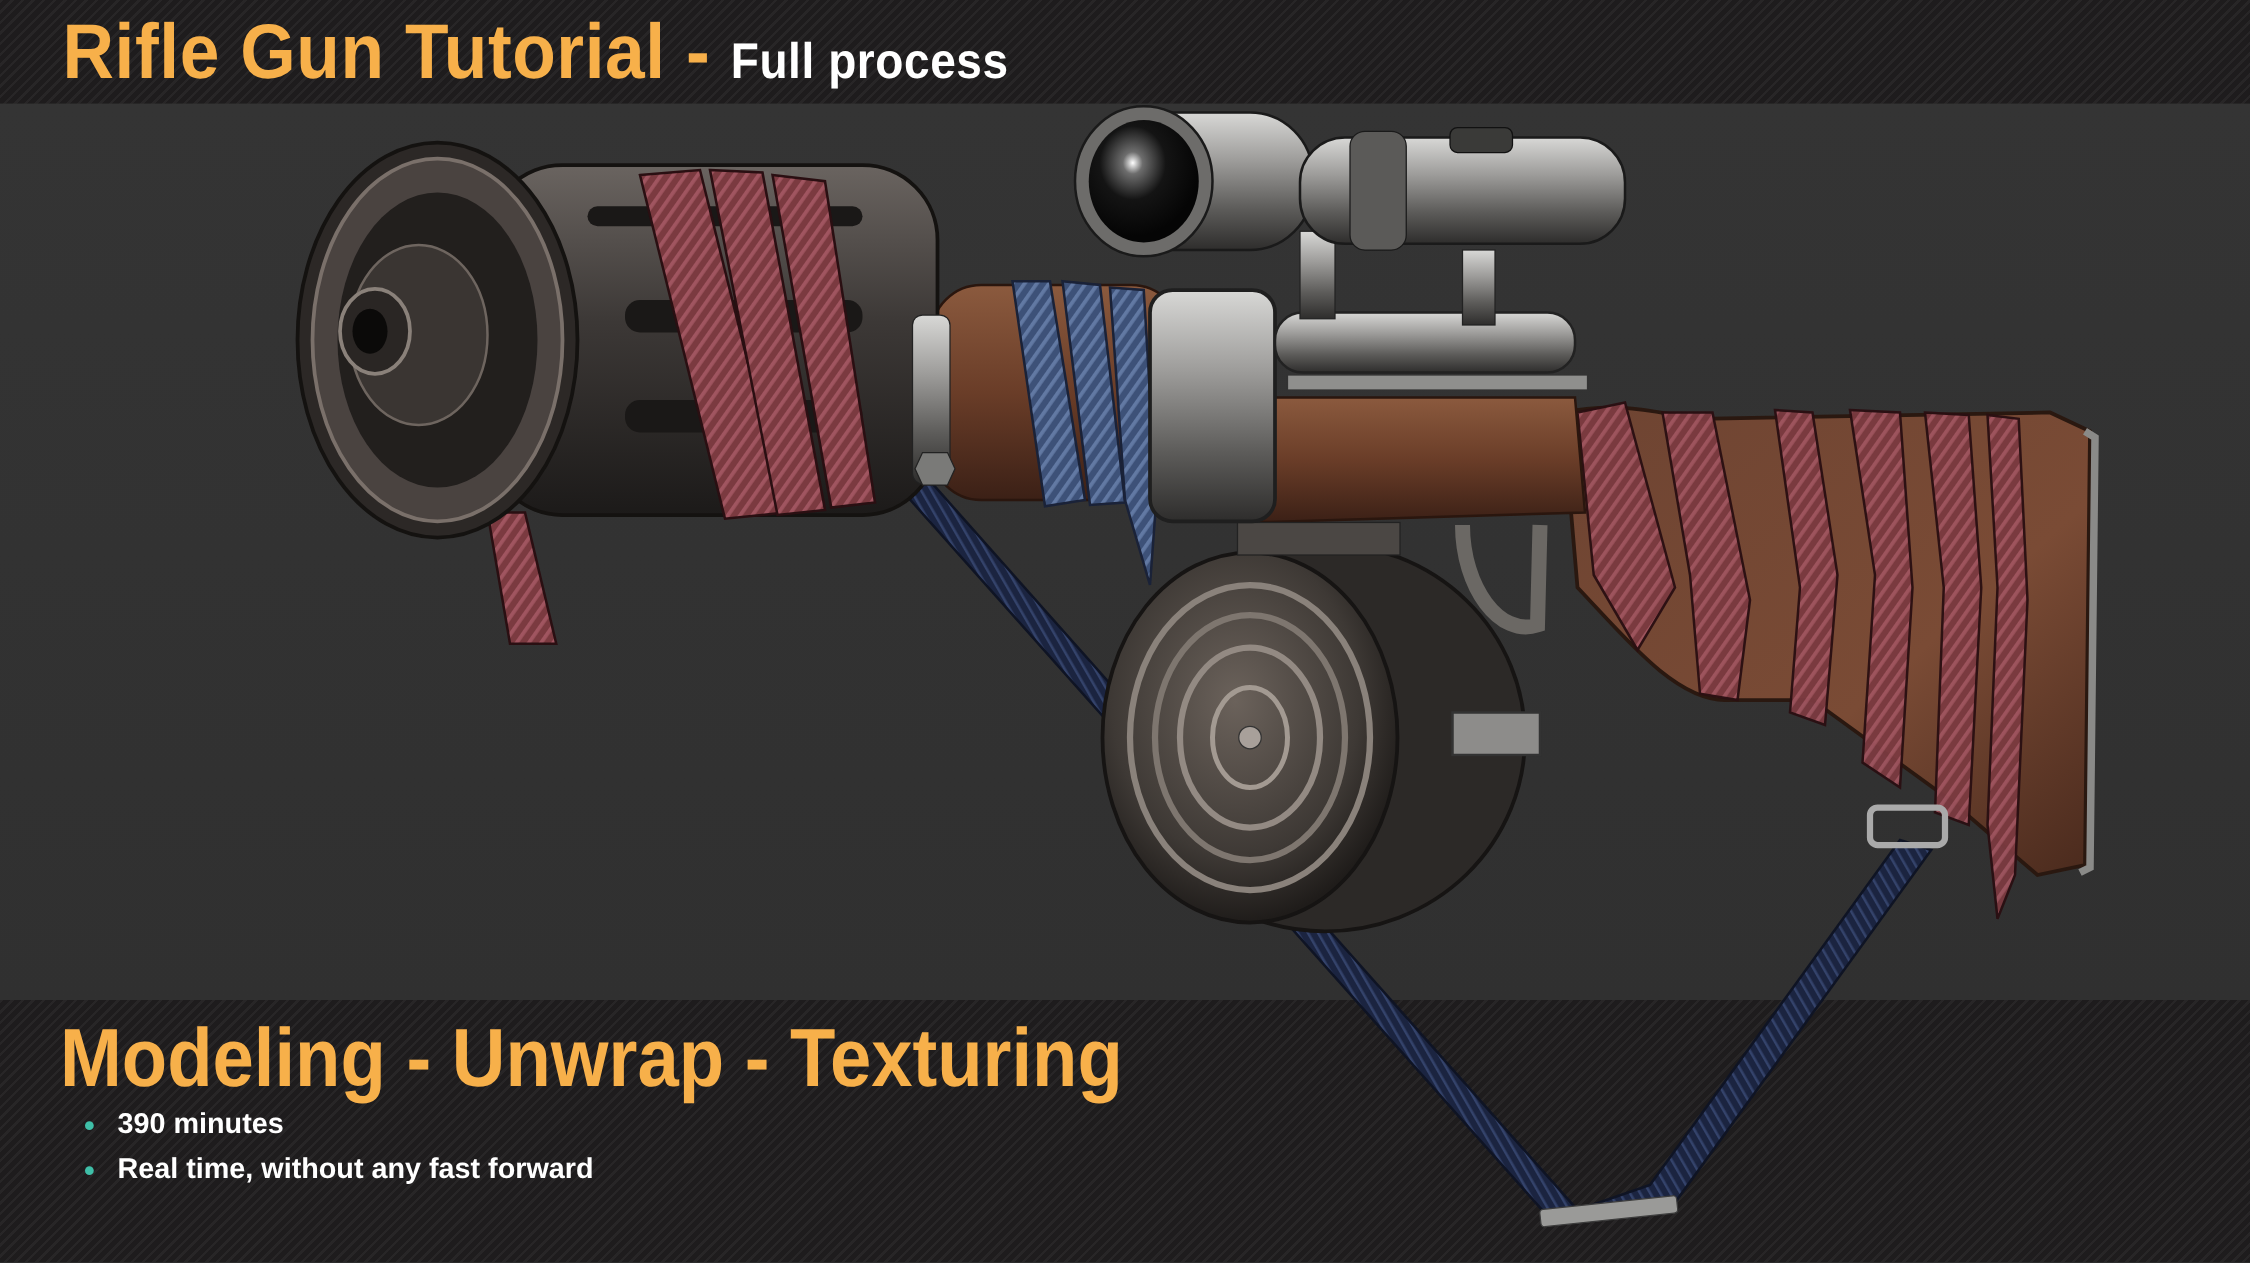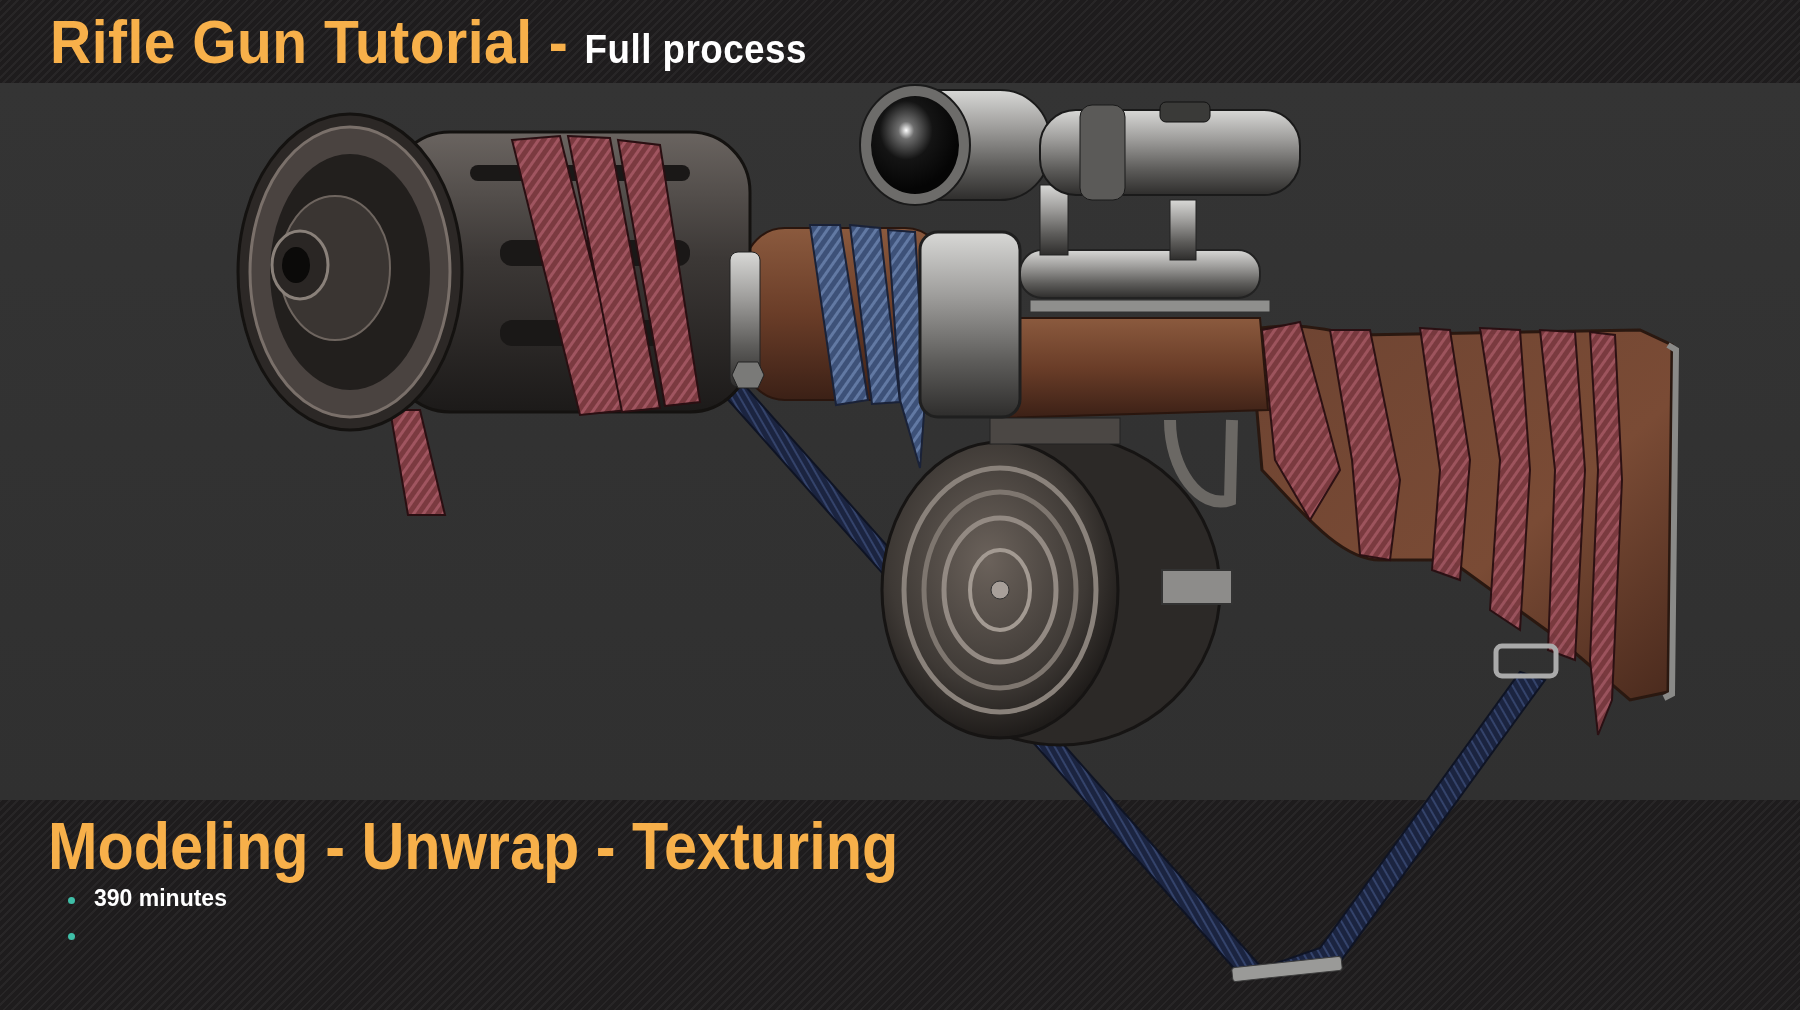--- a/index.html
+++ b/index.html
@@ -180,14 +180,14 @@
   <rect x="730" y="252" width="30" height="135" rx="8" fill="url(#metalSilver)" stroke="#222"></rect>
   <polygon points="738,362 758,362 764,375 758,388 738,388 732,375" fill="#7a7a78" stroke="#222"></polygon>
 </svg>
 
 <div class="title"><span>Rifle Gun Tutorial - </span><span class="sub">Full process</span></div>
 
 <div class="heading">Modeling - Unwrap - Texturing</div>
 
 <ul class="bullets">
   <li><span class="dot"></span><span>390 minutes</span></li>
-  <li><span class="dot"></span></li>
+  <li><span class="dot"></span><span>Real time, without any fast forward</span></li>
 </ul>
 
 </body></html>

